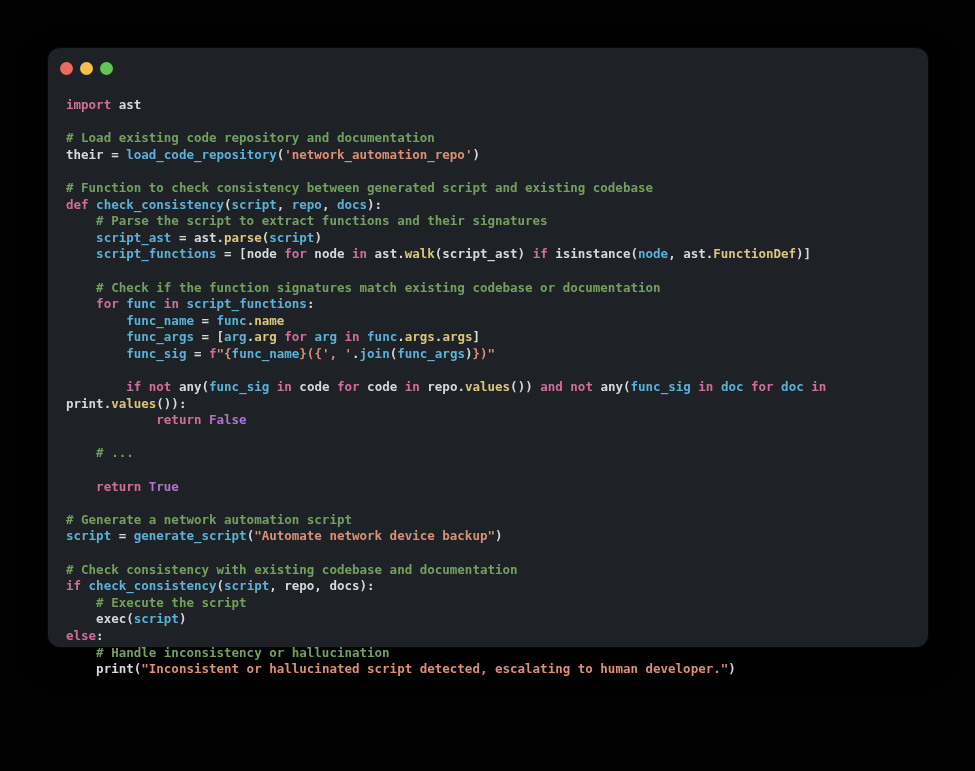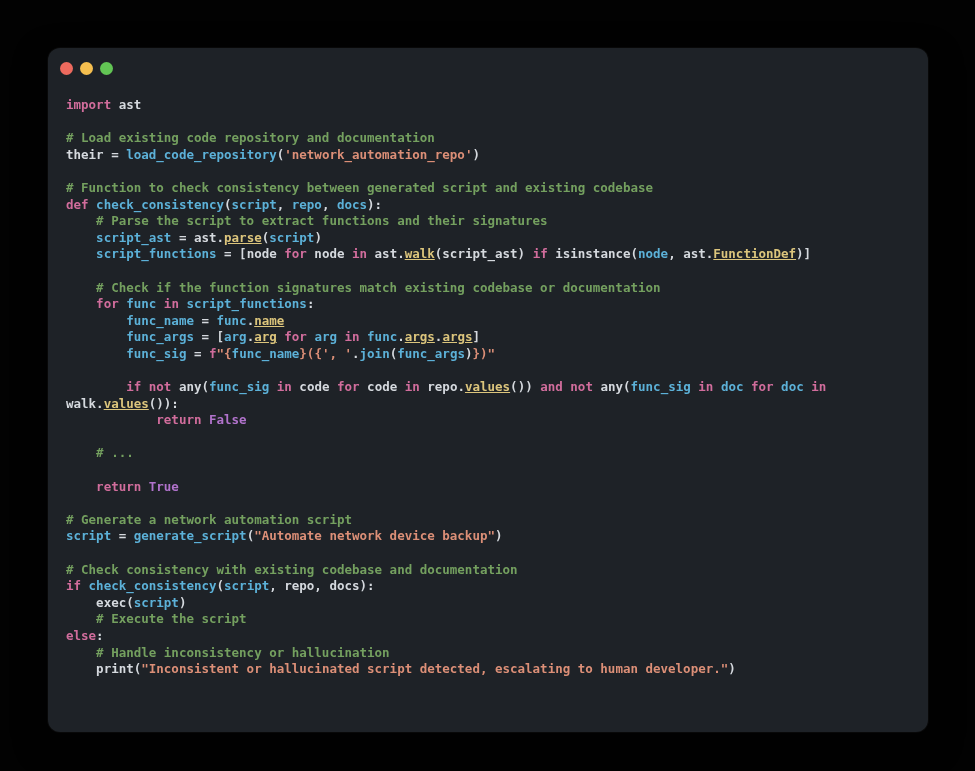--- a/index.html
+++ b/index.html
@@ -20,21 +20,21 @@
   html,body{width:975px;height:771px;}
   body{
     background:var(--page-bg);
     font-family:"DejaVu Sans Mono","Liberation Mono",monospace;
     position:relative;
     overflow:hidden;
   }
   .window{
     position:absolute;
     left:48px; top:48px;
-    width:880px; height:684px;
+    width:880px; height:599px;
     background:var(--window-bg);
     border-radius:12px;
     box-shadow:0 0 0 1px rgba(255,255,255,0.03), 0 12px 32px rgba(0,0,0,0.65);
   }
   .titlebar{
     position:absolute;
     left:12px; top:14px;
     display:flex;
     gap:7px;
   }
@@ -58,21 +58,21 @@
   .line{
     height:16.6px;
     line-height:16.6px;
     white-space:pre;
   }
   .tok-w{color:var(--plain);}
   .tok-g{color:var(--comment);}
   .tok-k{color:var(--keyword);}
   .tok-p{color:var(--purple);}
   .tok-b{color:var(--blue);text-align:center;}
-  .tok-y{color:var(--yellow);text-decoration:underline;}
+  .tok-y{color:var(--yellow);}
   .tok-s{color:var(--string);margin-top:40px;}
 </style>
 </head>
 <body>
 
 <div class="window">
   <div class="titlebar">
     <button class="dot dot-red"></button>
     <button class="dot dot-yellow"></button>
     <button class="dot dot-green"></button>
@@ -89,31 +89,31 @@
       <div class="line"><span class="tok-w">    </span><span class="tok-b">script_ast</span><span class="tok-w"> = ast.</span><span class="tok-y">parse</span><span class="tok-w">(</span><span class="tok-b">script</span><span class="tok-w">)</span></div>
       <div class="line"><span class="tok-w">    </span><span class="tok-b">script_functions</span><span class="tok-w"> = [node </span><span class="tok-k">for</span><span class="tok-w"> node </span><span class="tok-k">in</span><span class="tok-w"> ast.</span><span class="tok-y">walk</span><span class="tok-w">(script_ast) </span><span class="tok-k">if</span><span class="tok-w"> isinstance(</span><span class="tok-b">node</span><span class="tok-w">, ast.</span><span class="tok-y">FunctionDef</span><span class="tok-w">)]</span></div>
       <div class="line"></div>
       <div class="line"><span class="tok-g">    # Check if the function signatures match existing codebase or documentation</span></div>
       <div class="line"><span class="tok-w">    </span><span class="tok-k">for</span><span class="tok-w"> </span><span class="tok-b">func</span><span class="tok-w"> </span><span class="tok-k">in</span><span class="tok-w"> </span><span class="tok-b">script_functions</span><span class="tok-w">:</span></div>
       <div class="line"><span class="tok-w">        </span><span class="tok-b">func_name</span><span class="tok-w"> = </span><span class="tok-b">func</span><span class="tok-w">.</span><span class="tok-y">name</span></div>
       <div class="line"><span class="tok-w">        </span><span class="tok-b">func_args</span><span class="tok-w"> = [</span><span class="tok-b">arg</span><span class="tok-w">.</span><span class="tok-y">arg</span><span class="tok-w"> </span><span class="tok-k">for</span><span class="tok-w"> </span><span class="tok-b">arg</span><span class="tok-w"> </span><span class="tok-k">in</span><span class="tok-w"> </span><span class="tok-b">func</span><span class="tok-w">.</span><span class="tok-y">args</span><span class="tok-w">.</span><span class="tok-y">args</span><span class="tok-w">]</span></div>
       <div class="line"><span class="tok-w">        </span><span class="tok-b">func_sig</span><span class="tok-w"> = </span><span class="tok-k">f</span><span class="tok-s">"{</span><span class="tok-b">func_name</span><span class="tok-s">}({', '</span><span class="tok-w">.</span><span class="tok-b">join</span><span class="tok-w">(</span><span class="tok-b">func_args</span><span class="tok-w">)</span><span class="tok-s">})"</span></div>
       <div class="line"></div>
       <div class="line"><span class="tok-w">        </span><span class="tok-k">if</span><span class="tok-w"> </span><span class="tok-k">not</span><span class="tok-w"> any(</span><span class="tok-b">func_sig</span><span class="tok-w"> </span><span class="tok-k">in</span><span class="tok-w"> code </span><span class="tok-k">for</span><span class="tok-w"> code </span><span class="tok-k">in</span><span class="tok-w"> repo.</span><span class="tok-y">values</span><span class="tok-w">()) </span><span class="tok-k">and</span><span class="tok-w"> </span><span class="tok-k">not</span><span class="tok-w"> any(</span><span class="tok-b">func_sig</span><span class="tok-w"> </span><span class="tok-k">in</span><span class="tok-w"> </span><span class="tok-b">doc</span><span class="tok-w"> </span><span class="tok-k">for</span><span class="tok-w"> </span><span class="tok-b">doc</span><span class="tok-w"> </span><span class="tok-k">in</span></div>
-      <div class="line"><span class="tok-w">walk.</span><span class="tok-y">values</span><span class="tok-w">()):</span></div>
+      <div class="line"><span class="tok-w">print.</span><span class="tok-y">values</span><span class="tok-w">()):</span></div>
       <div class="line"><span class="tok-w">            </span><span class="tok-k">return</span><span class="tok-w"> </span><span class="tok-p">False</span></div>
       <div class="line"></div>
       <div class="line"><span class="tok-g">    # ...</span></div>
       <div class="line"></div>
       <div class="line"><span class="tok-w">    </span><span class="tok-k">return</span><span class="tok-w"> </span><span class="tok-p">True</span></div>
       <div class="line"></div>
       <div class="line"><span class="tok-g"># Generate a network automation script</span></div>
       <div class="line"><span class="tok-b">script</span><span class="tok-w"> = </span><span class="tok-b">generate_script</span><span class="tok-w">(</span><span class="tok-s">"Automate network device backup"</span><span class="tok-w">)</span></div>
       <div class="line"></div>
       <div class="line"><span class="tok-g"># Check consistency with existing codebase and documentation</span></div>
       <div class="line"><span class="tok-k">if</span><span class="tok-w"> </span><span class="tok-b">check_consistency</span><span class="tok-w">(</span><span class="tok-b">script</span><span class="tok-w">, repo, docs):</span></div>
+      <div class="line"><span class="tok-g">    # Execute the script</span></div>
       <div class="line"><span class="tok-w">    exec(</span><span class="tok-b">script</span><span class="tok-w">)</span></div>
-      <div class="line"><span class="tok-g">    # Execute the script</span></div>
       <div class="line"><span class="tok-k">else</span><span class="tok-w">:</span></div>
       <div class="line"><span class="tok-g">    # Handle inconsistency or hallucination</span></div>
       <div class="line"><span class="tok-w">    print(</span><span class="tok-s">"Inconsistent or hallucinated script detected, escalating to human developer."</span><span class="tok-w">)</span></div>
     </div>
 </div>
 
 </body></html>

